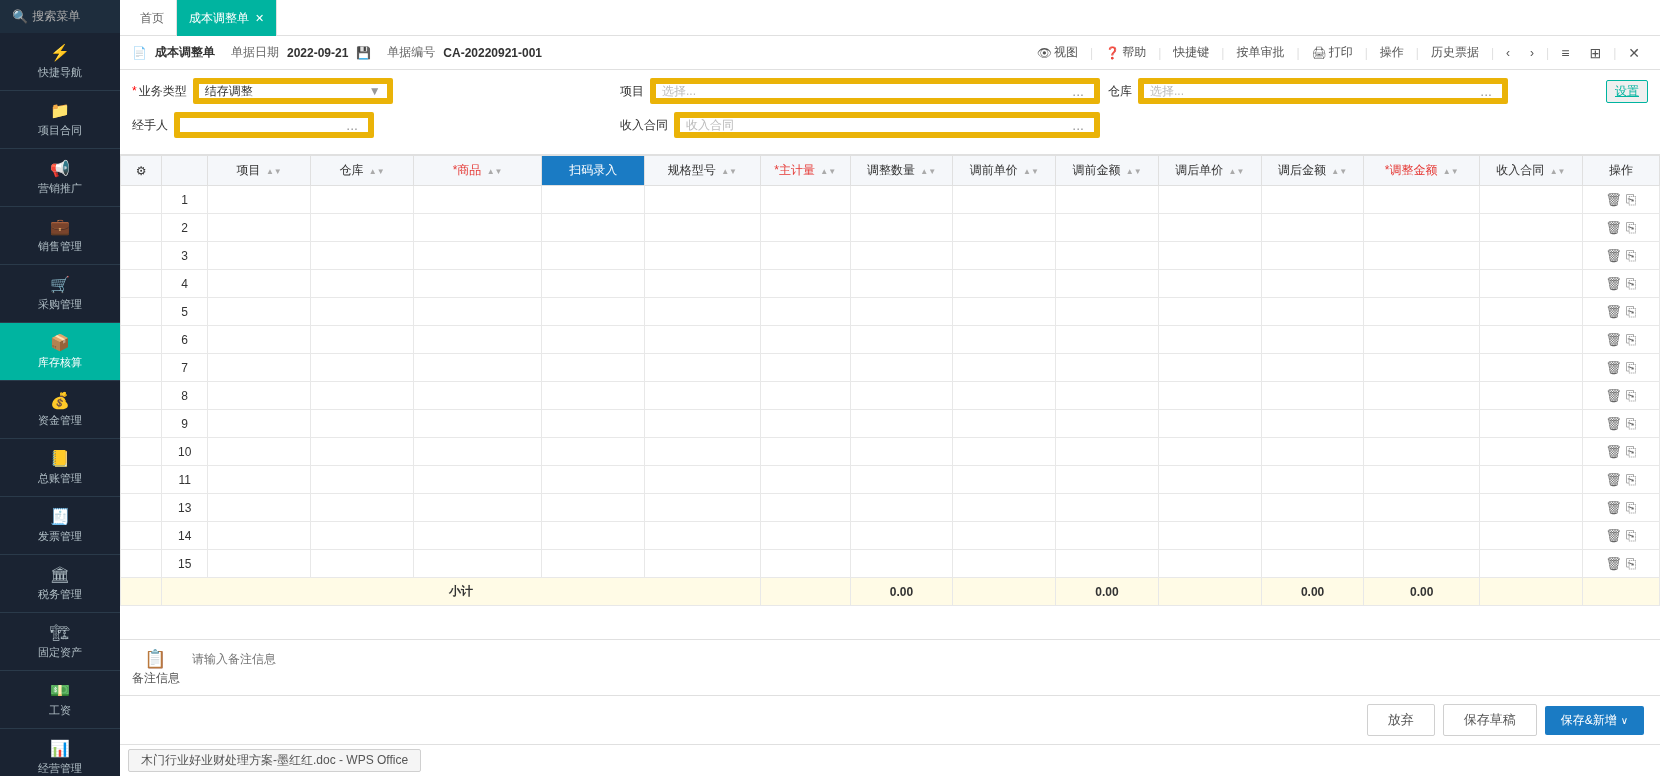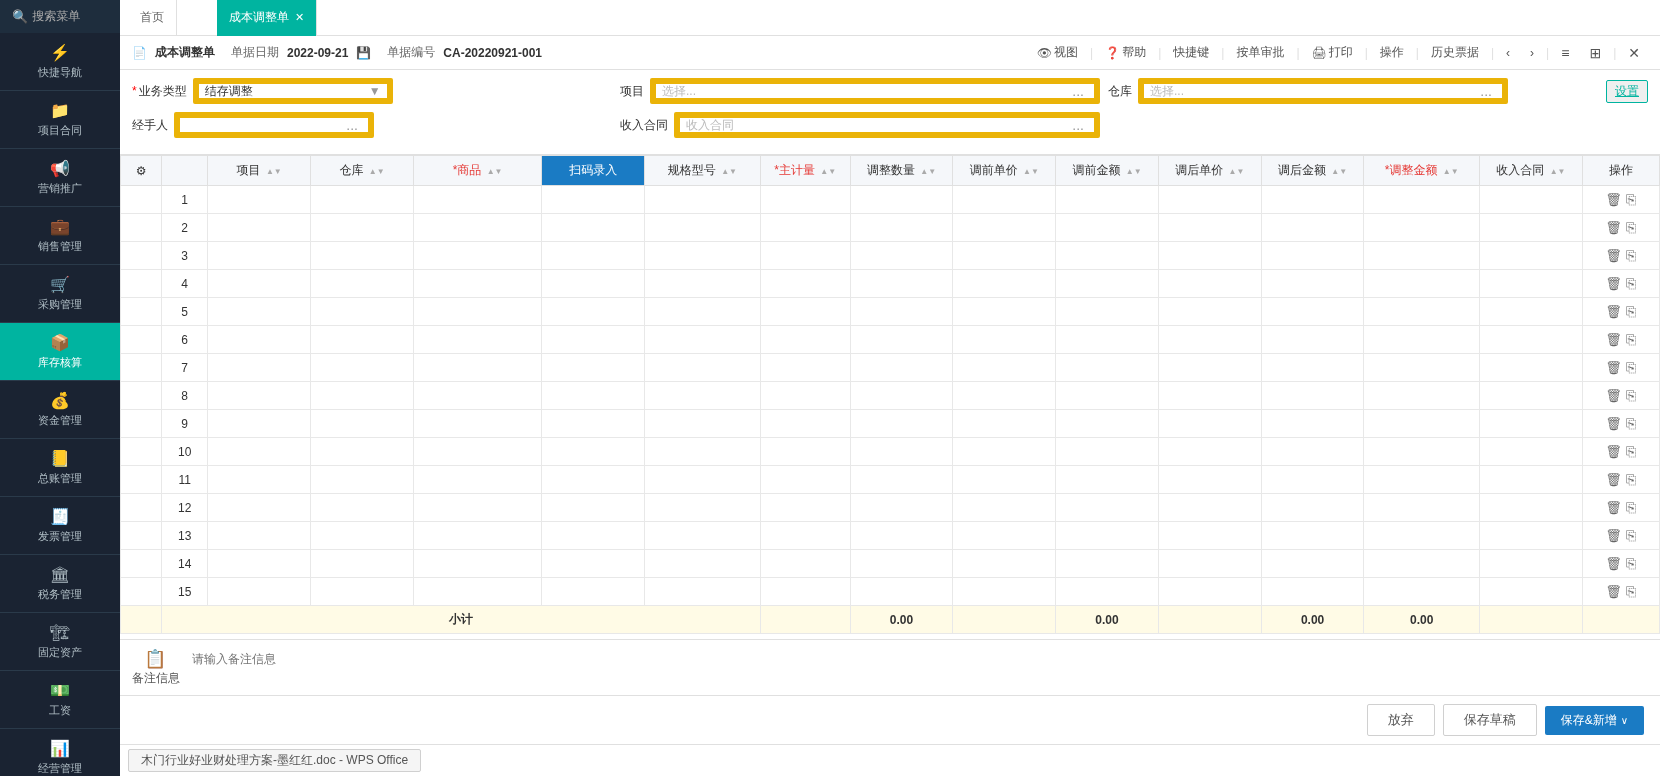--- a/index.html
+++ b/index.html
@@ -12,21 +12,21 @@
     .sidebar-search span { color: #aaa; font-size: 12px; margin-left: 4px; }
     .sidebar-item { display: flex; flex-direction: column; align-items: center; justify-content: center; padding: 10px 4px; cursor: pointer; color: #b0bec5; transition: background 0.2s; border-bottom: 1px solid #2a3a4a; }
     .sidebar-item.active { background: #00b4a0; color: #fff; }
     .sidebar-item .icon { font-size: 16px; margin-bottom: 3px; }
     .sidebar-item .label { font-size: 11px; text-align: center; }
     
     
     .main-content { flex: 1; display: flex; flex-direction: column; overflow: hidden; background: #f5f5f5; }
     
     
-    .tab-bar { display: flex; align-items: center; background: #fff; border-bottom: 1px solid #e0e0e0; padding: 0 8px; height: 36px; gap: 40px; }
+    .tab-bar { display: flex; align-items: flex-start; background: #fff; border-bottom: 1px solid #e0e0e0; padding: 0 8px; height: 36px; }
     .tab { padding: 0 12px; height: 36px; display: flex; align-items: center; cursor: pointer; font-size: 13px; color: #666; border-right: 1px solid #e0e0e0; }
     .tab.active { background: #00b4a0; color: #fff; }
     .tab .close-btn { margin-left: 6px; font-size: 11px; cursor: pointer; }
     .tab-spacer { flex: 1; }
     
     
     .form-area { background: #fff; padding: 8px 12px; border-bottom: 1px solid #e0e0e0; }
     
     
     .toolbar { display: flex; align-items: center; padding: 6px 12px; background: #fff; border-bottom: 1px solid #e0e0e0; gap: 8px; flex-wrap: wrap; }
@@ -544,43 +544,20 @@
       <td class="action-col">
         <div class="action-icons">
           <span class="action-icon">🗑</span>
           <span class="action-icon">⎘</span>
         </div>
       </td>
     </tr>
             <tr>
       <td></td>
       <td class="row-num-col">11</td>
-      <td class="col-project"></td>
-      <td class="col-warehouse"></td>
-      <td class="col-product"></td>
-      <td class="col-scan"></td>
-      <td class="col-spec"></td>
-      <td class="col-unit"></td>
-      <td class="col-qty"></td>
-      <td class="col-price-before"></td>
-      <td class="col-amt-before"></td>
-      <td class="col-price-after"></td>
-      <td class="col-amt-after"></td>
-      <td class="col-adj-amt"></td>
-      <td class="col-income"></td>
-      <td class="action-col">
-        <div class="action-icons">
-          <span class="action-icon">🗑</span>
-          <span class="action-icon">⎘</span>
-        </div>
-      </td>
-    </tr>
-            <tr>
-      <td></td>
-      <td class="row-num-col">12</td>
       <td class="col-project"></td>
       <td class="col-warehouse"></td>
       <td class="col-product"></td>
       <td class="col-scan"></td>
       <td class="col-spec"></td>
       <td class="col-unit"></td>
       <td class="col-qty"></td>
       <td class="col-price-before"></td>
       <td class="col-amt-before"></td>
       <td class="col-price-after"></td>

